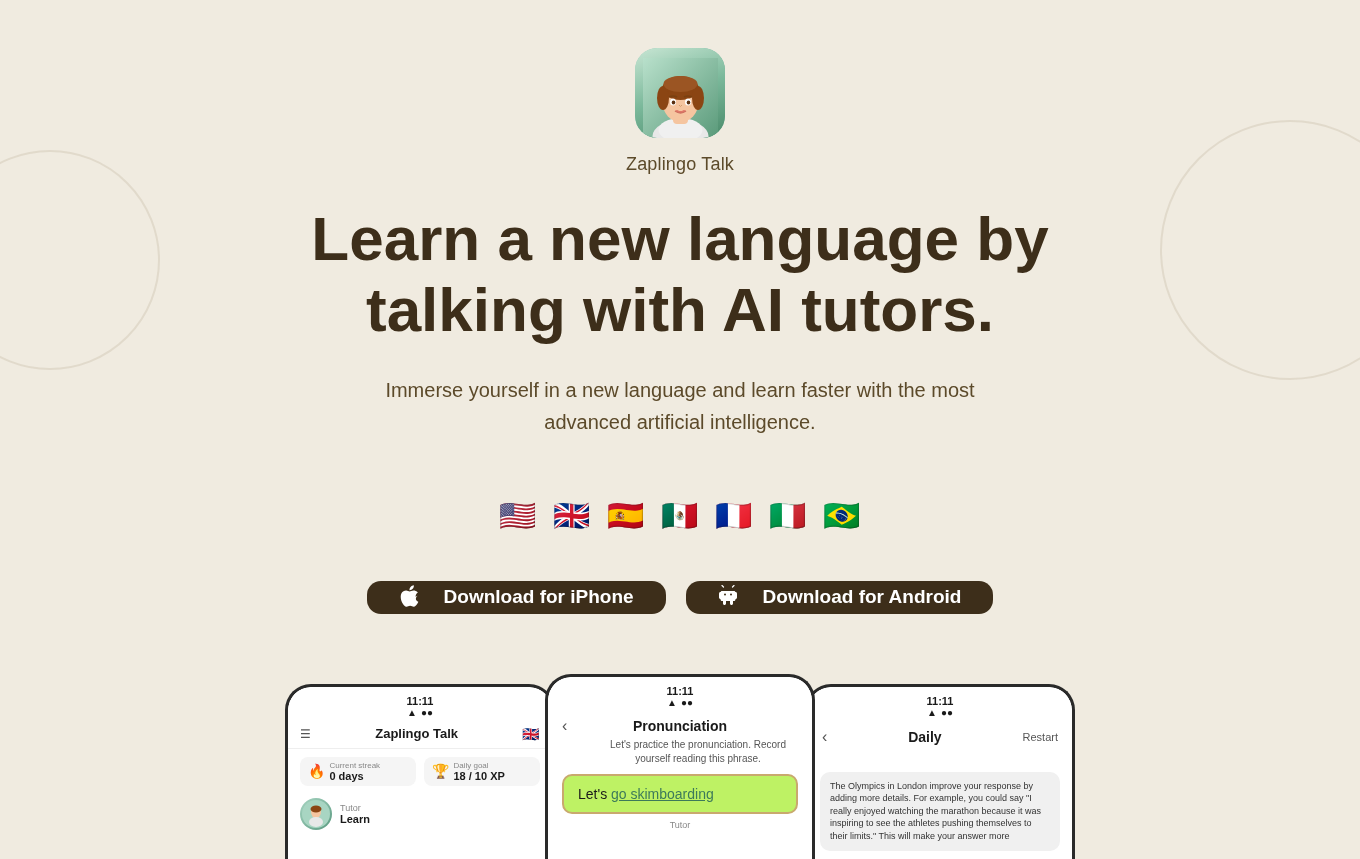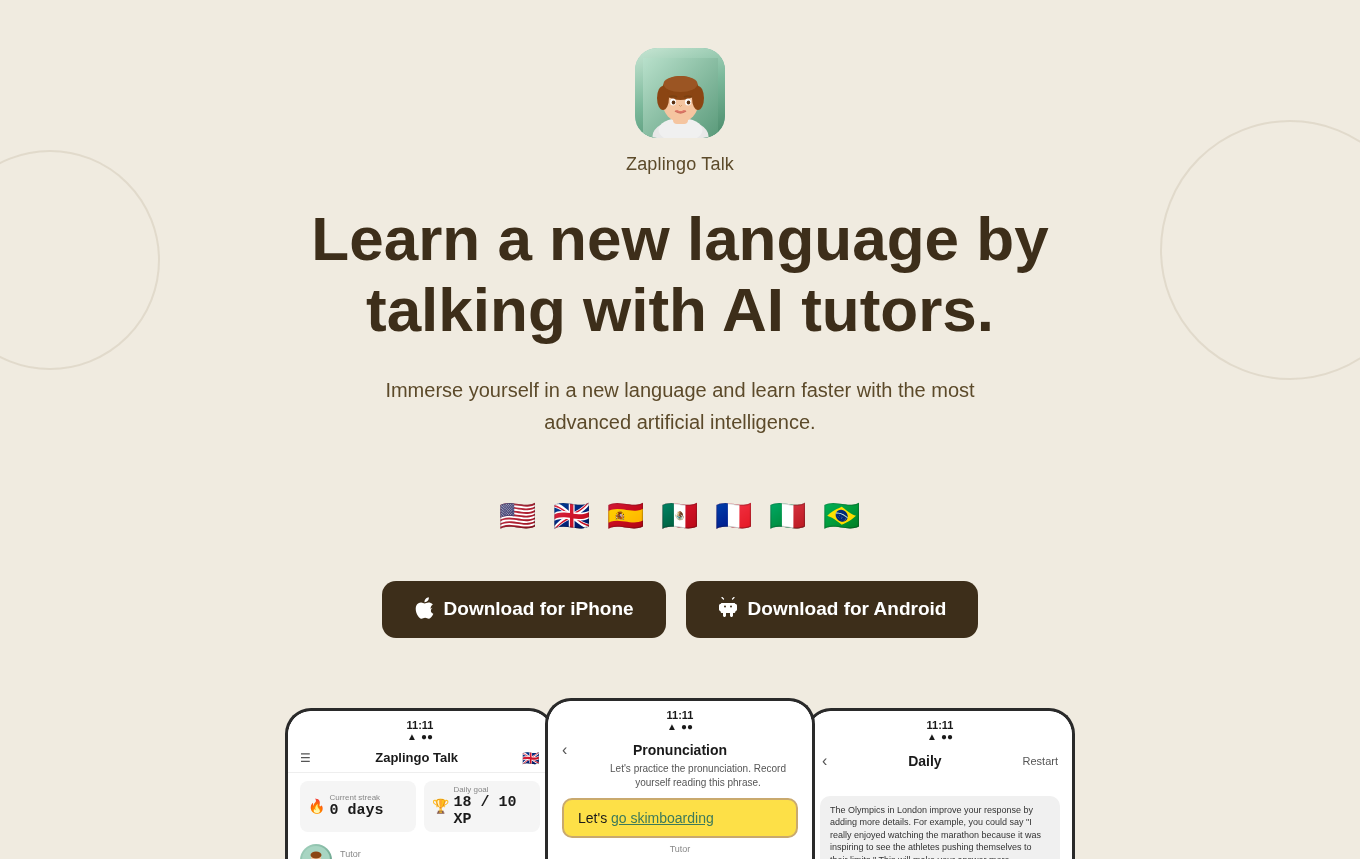--- a/index.html
+++ b/index.html
@@ -132,22 +132,22 @@
     
     .download-buttons {
       display: flex;
       gap: 20px;
       margin-bottom: 60px;
     }
 
     .download-btn {
       display: flex;
       align-items: center;
-      gap: 10px;
-      padding: 16px 32px;
+      gap: 25px;
+      padding: 4px 32px;
       border-radius: 14px;
       font-size: 19px;
       font-weight: 600;
       cursor: pointer;
       border: none;
       transition: opacity 0.2s;
       text-decoration: none;
     }
 
     .btn-iphone {
@@ -258,24 +258,23 @@
       flex: 1;
     }
 
     .streak-label {
       font-size: 8px;
       color: #888;
       display: block;
     }
 
     .streak-value {
-      font-size: 15px;
+      font-size: 11px;
       font-weight: 700;
       color: #1a1a1a;
-      font-family: Liberation Mono, monospace;
     }
 
     .phone1-tutor-row {
       display: flex;
       align-items: center;
       gap: 8px;
       padding: 8px 12px;
     }
 
     .tutor-avatar {
@@ -326,21 +325,21 @@
       font-size: 10px;
       color: #555;
       text-align: center;
       padding: 0 16px 8px;
       line-height: 1.4;
       margin-left: 36px;
     }
 
     .phone2-phrase-box {
       margin: 0 14px;
-      background: #fde047;
+      background: #bef264;
       border-radius: 10px;
       padding: 10px 14px;
       border: 2px solid #c9a96e;
     }
 
     .phone2-phrase {
       font-size: 14px;
       font-weight: 500;
       color: #1a1a1a;
     }

